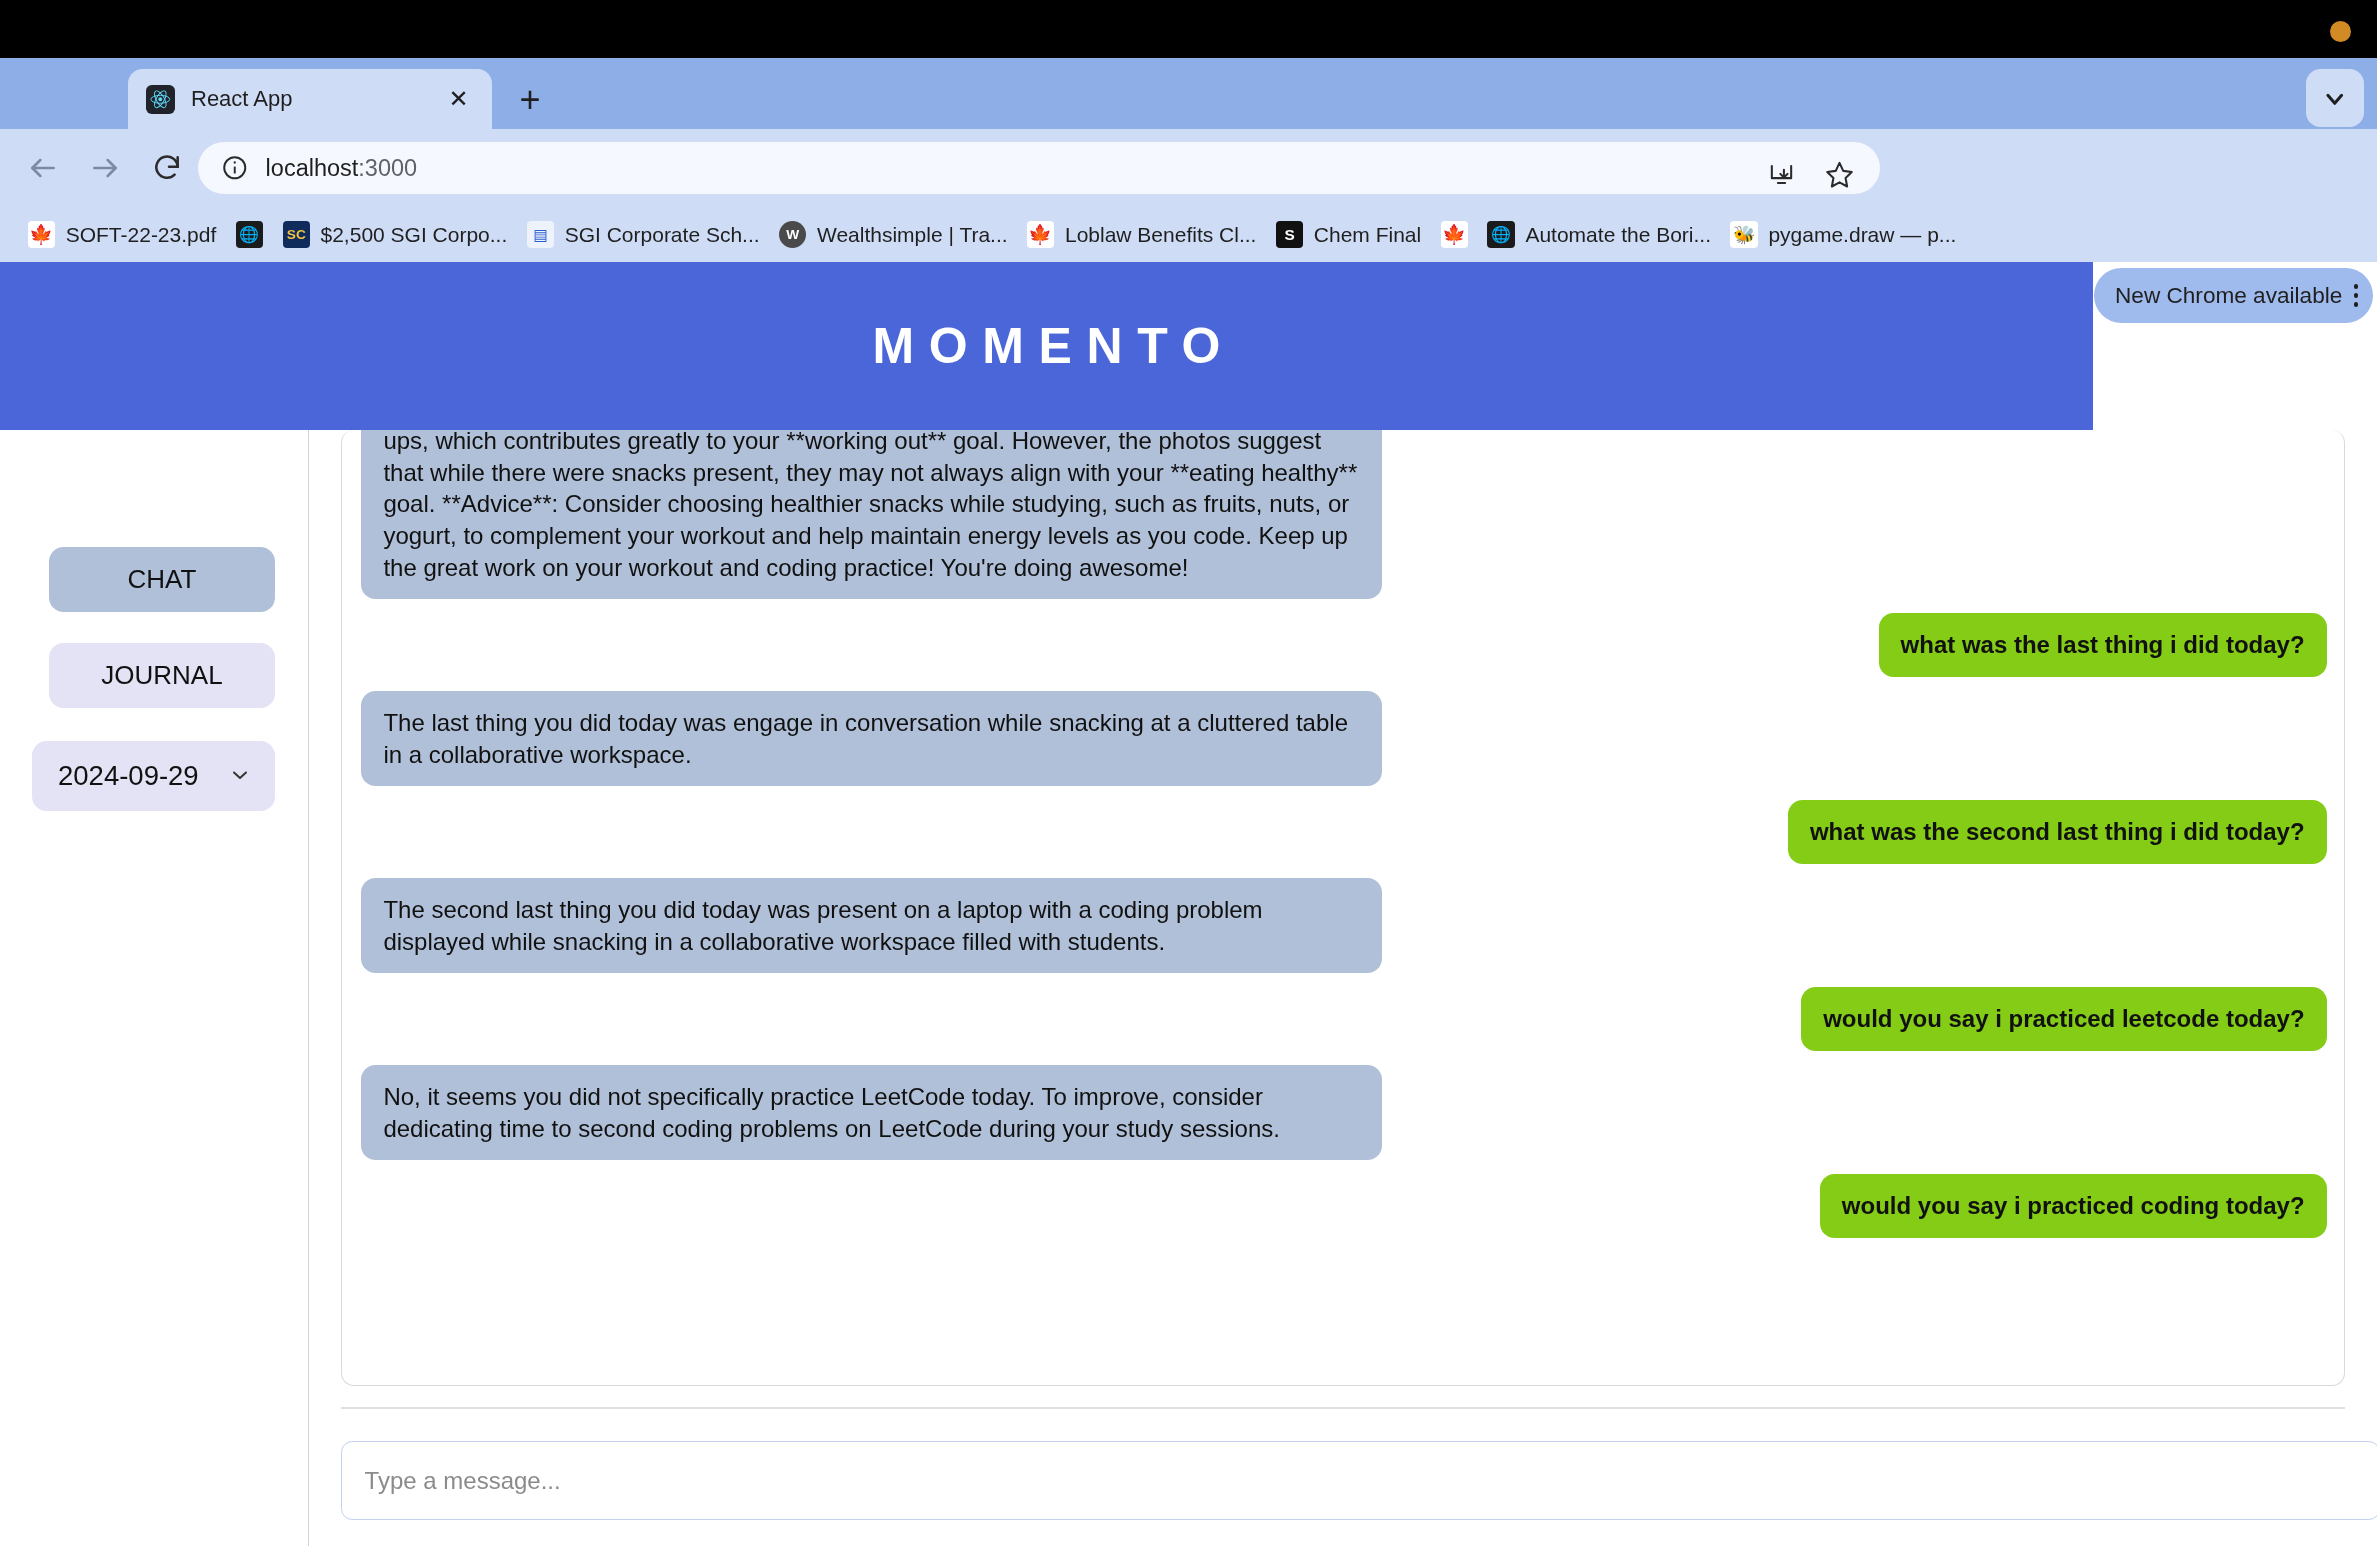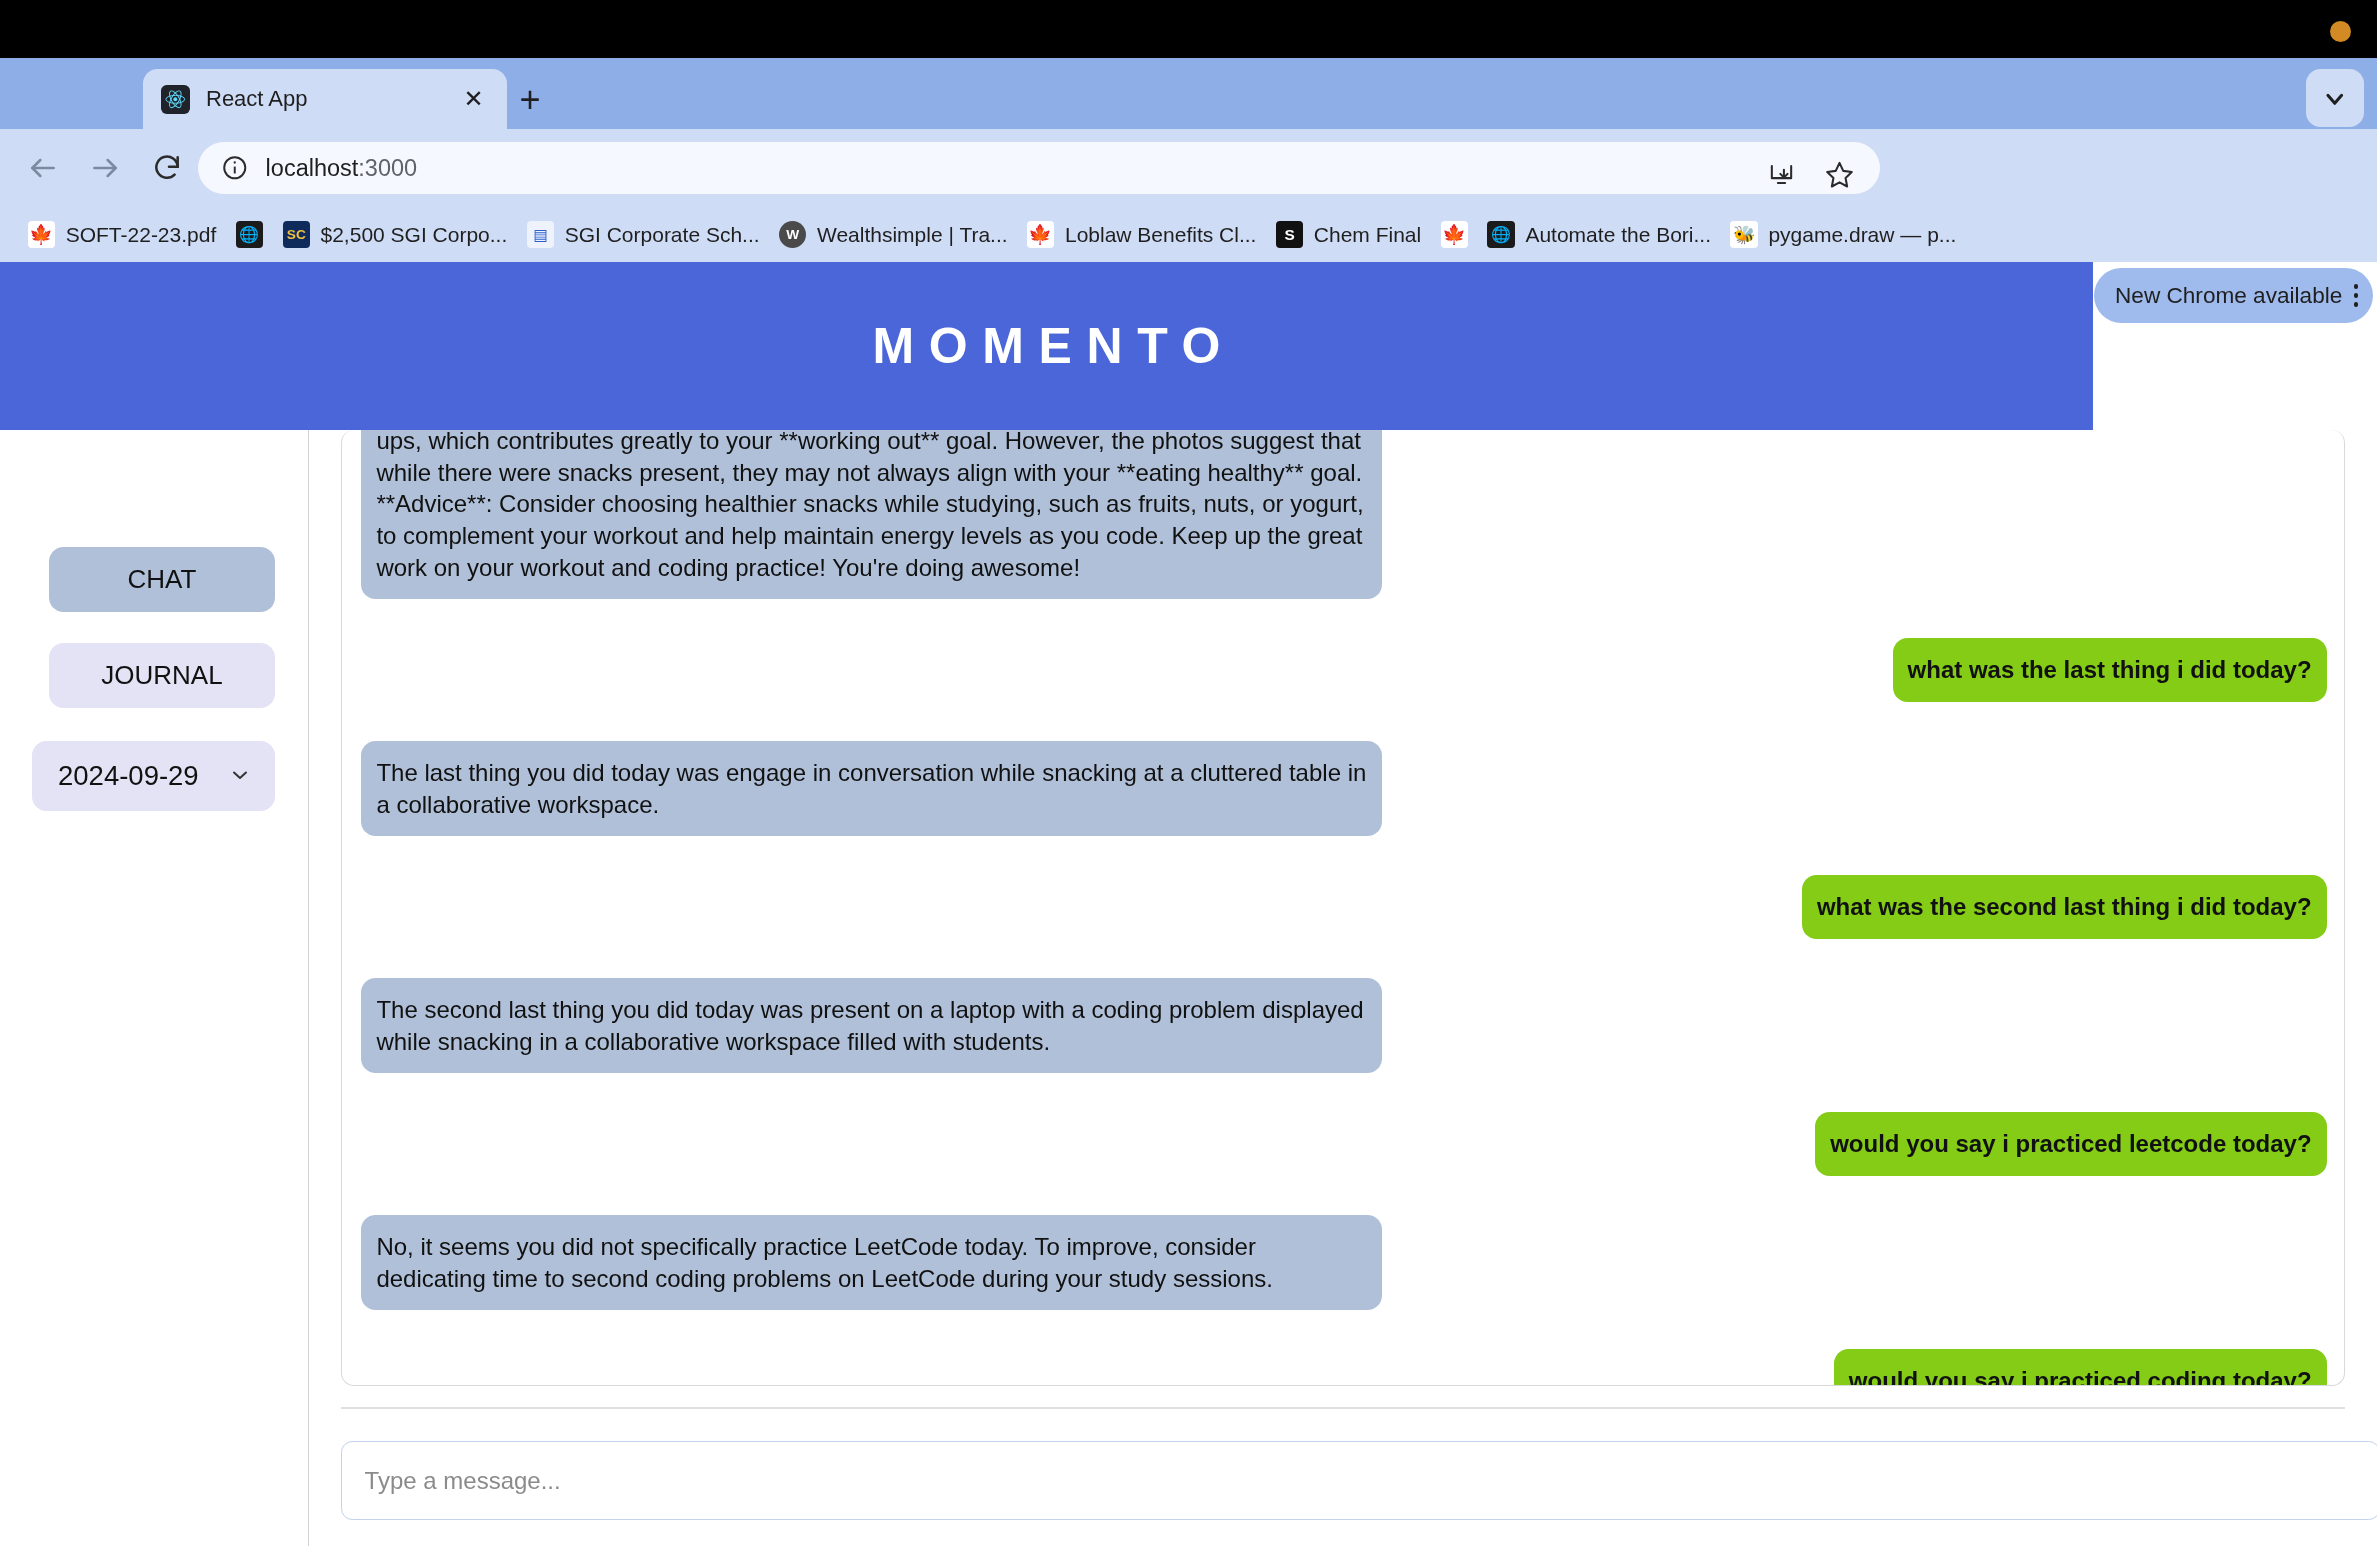--- a/index.html
+++ b/index.html
@@ -22,21 +22,21 @@
     background: #d28b24;
   }
 
   
   .tabstrip {
     position: absolute; top: 58px; left: 0;
     width: 2377px; height: 71px;
     background: #8eaee8;
   }
   .tab {
-    position: absolute; left: 143px; top: 11.3px;
+    position: absolute; left: 128px; top: 11.3px;
     width: 364px; height: 60px;
     background: #cfdcf6;
     border-radius: 14.6px 14.6px 0 0;
     display: flex; align-items: center;
     padding: 0 18px;
   }
   .tab-favicon {
     width: 29px; height: 29px; border-radius: 5.7px;
     background: #20232a;
     display: flex; align-items: center; justify-content: center;
@@ -212,24 +212,24 @@
   }
   .messages {
     position: absolute; left: 0; top: -39px;
     width: 2004px;
     padding: 18px 19.4px 19.4px 19.4px;
     display: flex; flex-direction: column;
   }
   .msg {
     max-width: 1021px;
     border-radius: 14.6px;
-    padding: 16px 15px;
+    padding: 16px 22px;
     font-size: 24px; line-height: 1.32;
     color: #111111;
-    margin-bottom: 39px;
+    margin-bottom: 14px;
     word-wrap: break-word;
   }
   .msg.assistant { align-self: flex-start; background: #b0c0d8; }
   .msg.user      { align-self: flex-end;   background: #84cc16; font-weight: bold; }
 
   
   .composer-sep {
     position: absolute; left: 32px; top: 977px;
     width: 2004px; height: 1.6px; background: #e0e0e0;
   }

